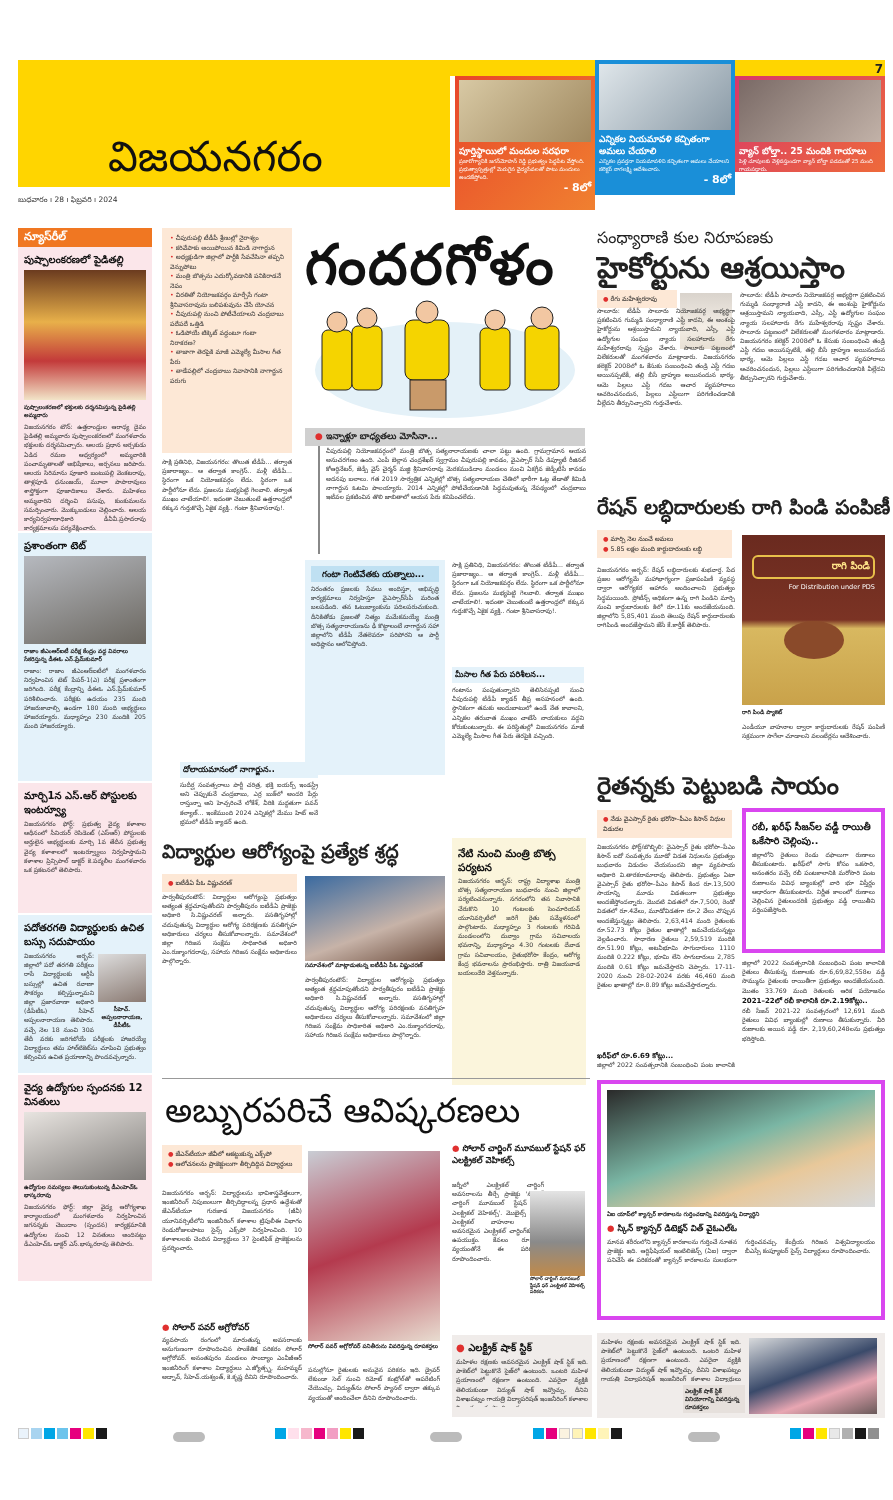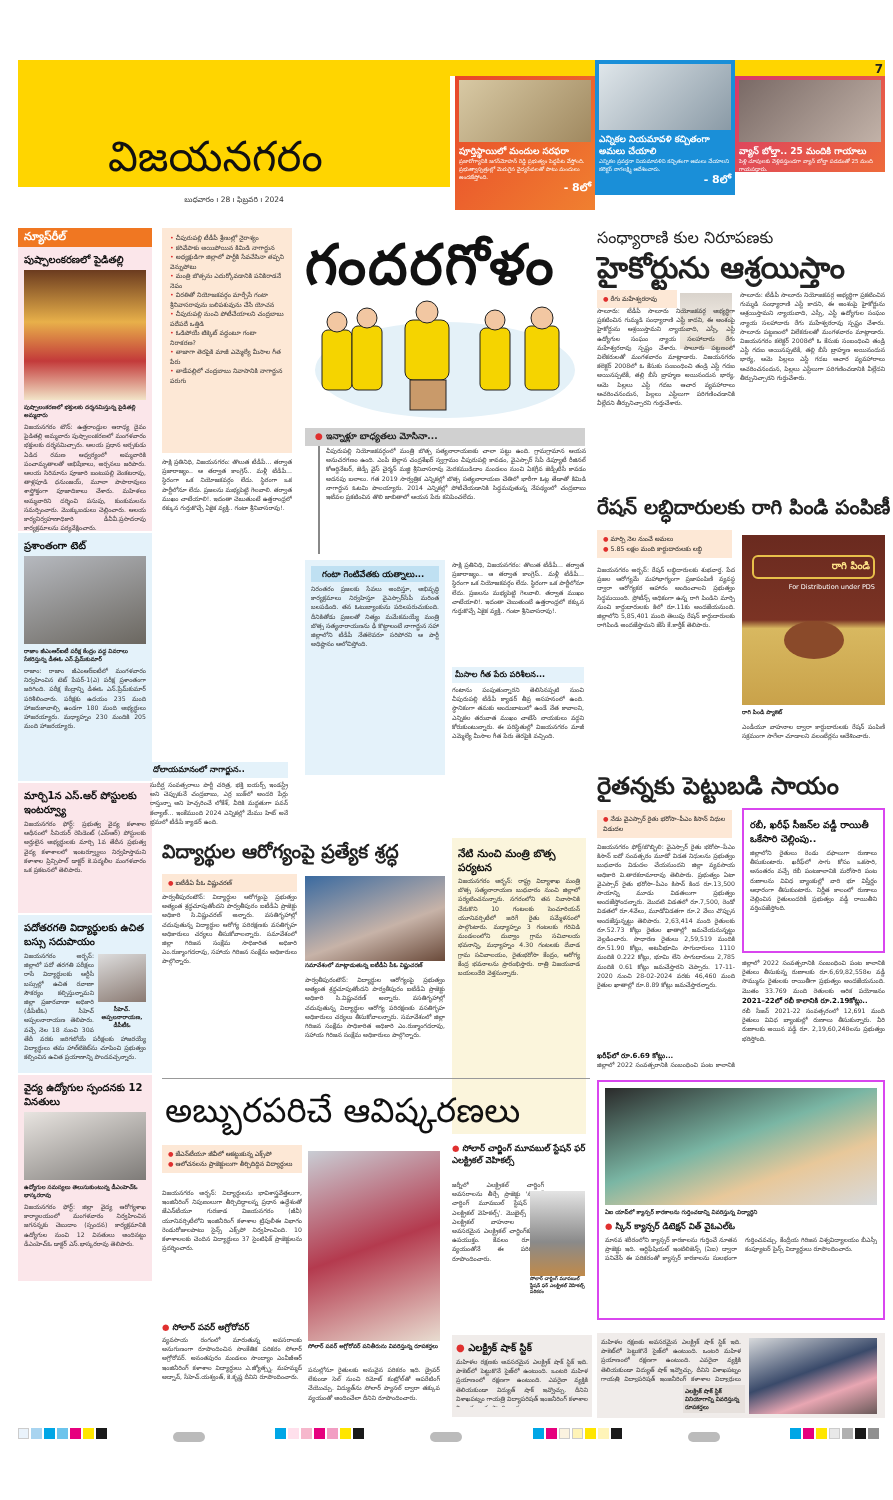--- a/index.html
+++ b/index.html
@@ -2,21 +2,21 @@
 <html><head>
 <meta charset="utf-8">
 <style>
   * { box-sizing: border-box; margin: 0; padding: 0; }
   body { width: 893px; height: 1500px; background: #fff; font-family: "DejaVu Sans", sans-serif; color: #222; position: relative; overflow: hidden; }
   .abs { position: absolute; }
   .body-text { font-size: 6.2px; line-height: 9.2px; color: #333; text-align: justify; }
   .mast { left: 18px; top: 60px; width: 432px; height: 127px; background: #ffd500; }
   .mast-title { left: 140px; top: 5px; font-size: 54px; font-weight: bold; color: #1a4fa0; letter-spacing: -1px; }
   .mast-city { left: 90px; top: 72px; font-size: 42px; color: #111; }
-  .dateline { left: 18px; top: 195px; width: 432px; text-align: center; font-size: 7.5px; color: #333; }
+  .dateline { left: 18px; top: 195px; width: 432px; font-size: 7.5px; color: #333; }
   .teaser { top: 60px; height: 150px; padding: 4px; color: #fff; }
   .teaser .photo { width: 100%; height: 62px; background: linear-gradient(135deg,#d8c9a4,#a08960); margin-bottom: 3px; }
   .teaser h3 { font-size: 9px; line-height: 12px; font-weight: bold; }
   .teaser p { font-size: 5.5px; line-height: 8px; }
   .teaser .ref { font-size: 11px; font-weight: bold; float: right; }
   .pageno { right: 10px; top: 62px; font-size: 12px; font-weight: bold; color: #222; }
   .left-col { left: 18px; top: 228px; width: 134px; }
   .box-pink { background: #fbe6ea; padding: 4px 6px; }
   .box-blue { background: #e4f2fa; padding: 4px 6px; }
   .section-tag { background: #f07722; color: #fff; font-size: 11px; padding: 2px 6px; font-weight: bold; }
@@ -24,21 +24,21 @@
   .photo-box { background: linear-gradient(160deg,#9aa0a8,#5a6068); margin: 3px 0; }
   .caption { font-size: 5.8px; line-height: 8px; font-weight: bold; color: #222; margin-bottom: 3px; }
   .bullets { background: #fde8d6; padding: 5px 8px; }
   .bullets li { list-style: none; font-size: 6.3px; line-height: 9.5px; color: #333; }
   .bullets li::before { content: "• "; color: #e0302f; }
   .big-head { font-size: 56px; font-weight: bold; color: #111; letter-spacing: 2px; }
   .sub-bar { background: #d0d0d0; font-size: 9px; font-weight: bold; padding: 3px 10px; }
   .red-dot { color: #e0302f; }
   .highlight-bullets { background: #fde8d6; padding: 4px 6px; font-size: 6.3px; line-height: 10px; }
   .yellow-box { background: #fbf5dc; padding: 6px; }
-  .framed { border: 2px solid #d946ef; padding: 6px; }
+  .framed { border: 4px solid #d946ef; padding: 6px; }
   .cmyk { display: flex; gap: 2px; }
   .cmyk span { width: 11px; height: 11px; display: inline-block; }
   .pill { width: 32px; height: 10px; border-radius: 5px; background: #bbb; }
 </style>
 </head>
 <body>
 
 <div class="abs mast">
   <div class="abs mast-city">విజయనగరం</div>
 </div>
@@ -139,31 +139,31 @@
 </div>
 <div class="abs sub-bar" style="left:305px;top:428px;width:280px;">
   <span class="red-dot">● </span><span>ఇన్నాళ్లూ బాధ్యతలు మోసినా...</span>
 </div>
 <div class="abs body-text" style="left:318px;top:446px;width:268px;height:108px;overflow:hidden;border-left:2px solid #888;padding-left:6px;">చీపురుపల్లి నియోజకవర్గంలో మంత్రి బొత్స సత్యనారాయణకు చాలా పట్టు ఉంది. గ్రామగ్రామాన ఆయన అనుచరగణం ఉంది. ఎంపీ బెల్లాన చంద్రశేఖర్ స్వగ్రామం చీపురుపల్లి కావడం, వైఎస్సార్ సీపీ డిప్యూటీ రీజినల్ కోఆర్డినేటర్, జెడ్పీ వైస్ చైర్మన్ మజ్జి శ్రీనివాసరావు మెరకముడిదాం మండలం నుంచి ఏకగ్రీవ జెడ్పీటీసీ కావడం అదనపు బలాలు. గత 2019 సార్వత్రిక ఎన్నికల్లో బొత్స సత్యనారాయణ చేతిలో భారీగా ఓట్ల తేడాతో కిమిడి నాగార్జున ఓటమి పాలయ్యారు. 2014 ఎన్నికల్లో పోటీచేయడానికి సిద్ధమవుతున్న నేపథ్యంలో చంద్రబాబు ఇటీవల ప్రకటించిన తొలి జాబితాలో ఆయన పేరు కనిపించలేదు.</div>
 
 <div class="abs box-blue" style="left:305px;top:560px;width:140px;height:215px;">
   <div class="h-small" style="background:#bfe0f2;padding:1px 11px;font-size:8.5px;">గంటా గెంటివేతకు యత్నాలు...</div>
   <div class="body-text">నిరంతరం ప్రజలకు సేవలు అందిస్తూ, అభివృద్ధి కార్యక్రమాలు నిర్వహిస్తూ వైఎస్సార్‌సీపీ మరింత బలపడింది. తన ఓటుబ్యాంకును పదిలపరుచుకుంది. దీనికితోడు ప్రజలతో నిత్యం మమేకమయ్యే మంత్రి బొత్స సత్యనారాయణను ఢీ కొట్టాలంటే నాగార్జున సహా జిల్లాలోని టీడీపీ నేతలెవరూ సరిపోరని ఆ పార్టీ అధిష్టానం ఆలోచిస్తోంది.</div>
 </div>
-<div class="abs" style="left:150px;top:760px;width:138px;">
+<div class="abs" style="left:180px;top:760px;width:138px;">
   <div class="h-small" style="background:#e4f2fa;padding:1px 3px;font-size:8px;">దోలాయమానంలో నాగార్జున..</div>
   <div class="body-text">సుదీర్ఘ సంవత్సరాలు పార్టీ చరిత్ర, భక్తి ఐయర్స్ ఇండస్ట్రీ అని చెప్పుకునే చంద్రబాబు, ఎర్ర బుక్‌లో అందరి పేర్లు రాస్తున్నా అని హెచ్చరించే లోకేశ్, వీరికి మద్దతుగా పవన్ కల్యాణ్... ఇంకేముంది 2024 ఎన్నికల్లో మేము హిట్ అనే భ్రమలో టీడీపీ క్యాడర్ ఉంది.</div>
 </div>
 <div class="abs" style="left:452px;top:560px;width:132px;">
   <div class="body-text" style="height:105px;overflow:hidden;">సాక్షి ప్రతినిధి, విజయనగరం: తొలుత టీడీపీ... తర్వాత ప్రజారాజ్యం.. ఆ తర్వాత కాంగ్రెస్.. మళ్లీ టీడీపీ... స్థిరంగా ఒక నియోజకవర్గం లేదు. స్థిరంగా ఒక పార్టీలోనూ లేదు. ప్రజలను మభ్యపెట్టి గెలవాలి. తర్వాత ముఖం చాటేయాలి!. ఇదంతా చెబుతుంటే ఉత్తరాంధ్రలో ఠక్కున గుర్తుకొచ్చే ఏకైక వ్యక్తి.. గంటా శ్రీనివాసరావు!.</div>
   <div class="h-small" style="background:#e4f2fa;padding:1px 3px;font-size:8px;">మీసాల గీత పేరు పరిశీలన...</div>
   <div class="body-text">గంటాను పంపుతున్నారని తెలిసినప్పటి నుంచి చీపురుపల్లి టీడీపీ క్యాడర్ తీవ్ర అసహనంలో ఉంది. స్థానికంగా తమకు అందుబాటులో ఉండే నేత కావాలని, ఎన్నికల తరువాత ముఖం చాటేసే నాయకులు వద్దని కోరుకుంటున్నారు. ఈ పరిస్థితుల్లో విజయనగరం మాజీ ఎమ్మెల్యే మీసాల గీత పేరు తెరపైకి వచ్చింది.</div>
 </div>
 
-<div class="abs yellow-box" style="left:452px;top:838px;width:134px;height:296px;">
+<div class="abs yellow-box" style="left:452px;top:838px;width:134px;height:247px;">
   <div class="h-small" style="font-size:10.5px;">నేటి నుంచి మంత్రి బొత్స పర్యటన</div>
   <div class="body-text">విజయనగరం అర్బన్: రాష్ట్ర విద్యాశాఖ మంత్రి బొత్స సత్యనారాయణ బుధవారం నుంచి జిల్లాలో పర్యటించనున్నారు. నగరంలోని తన నివాసానికి చేరుకొని 10 గంటలకు సెంచూరియన్ యూనివర్సిటీలో జరిగే రైతు సమ్మేళనంలో పాల్గొంటారు. మధ్యాహ్నం 3 గంటలకు గరివిడి మండలంలోని దువ్వాం గ్రామ సచివాలయ భవనాన్ని, మధ్యాహ్నం 4.30 గంటలకు దేవాడ గ్రామ సచివాలయం, రైతుభరోసా కేంద్రం, ఆరోగ్య కేంద్ర భవనాలను ప్రారంభిస్తారు. రాత్రి విజయవాడ బయలుదేరి వెళ్తనున్నారు.</div>
 </div>
 
 <div class="abs" style="left:162px;top:840px;width:285px;font-size:19px;font-weight:bold;">విద్యార్థుల ఆరోగ్యంపై ప్రత్యేక శ్రద్ధ</div>
 <div class="abs highlight-bullets" style="left:162px;top:874px;width:135px;"><span class="red-dot">● </span><span>ఐటీడీఏ పీఓ విష్ణుచరణ్</span></div>
 <div class="abs body-text" style="left:162px;top:892px;width:135px;height:180px;overflow:hidden;">పార్వతీపురంటౌన్: విద్యార్థుల ఆరోగ్యంపై ప్రభుత్వం అత్యంత శ్రద్ధచూపుతోందని పార్వతీపురం ఐటీడీఏ ప్రాజెక్టు అధికారి సి.విష్ణుచరణ్ అన్నారు. వసతిగృహాల్లో చదువుతున్న విద్యార్థుల ఆరోగ్య పరిరక్షణకు వసతిగృహ అధికారులు చర్యలు తీసుకోవాలన్నారు. సమావేశంలో జిల్లా గిరిజన సంక్షేమ సాధికారిత అధికారి ఎం.రుక్మాంగదరావు, సహాయ గిరిజన సంక్షేమ అధికారులు పాల్గొన్నారు.</div>
 <div class="abs photo-box" style="left:305px;top:873px;width:140px;height:85px;background:linear-gradient(160deg,#3a6aa0,#c7b3a8 60%,#6a4a3a);"></div>
 <div class="abs caption" style="left:305px;top:961px;width:140px;">సమావేశంలో మాట్లాడుతున్న ఐటీడీఏ పీఓ విష్ణుచరణ్</div>
 <div class="abs body-text" style="left:305px;top:975px;width:140px;height:95px;overflow:hidden;">పార్వతీపురంటౌన్: విద్యార్థుల ఆరోగ్యంపై ప్రభుత్వం అత్యంత శ్రద్ధచూపుతోందని పార్వతీపురం ఐటీడీఏ ప్రాజెక్టు అధికారి సి.విష్ణుచరణ్ అన్నారు. వసతిగృహాల్లో చదువుతున్న విద్యార్థుల ఆరోగ్య పరిరక్షణకు వసతిగృహ అధికారులు చర్యలు తీసుకోవాలన్నారు. సమావేశంలో జిల్లా గిరిజన సంక్షేమ సాధికారిత అధికారి ఎం.రుక్మాంగదరావు, సహాయ గిరిజన సంక్షేమ అధికారులు పాల్గొన్నారు.</div>

